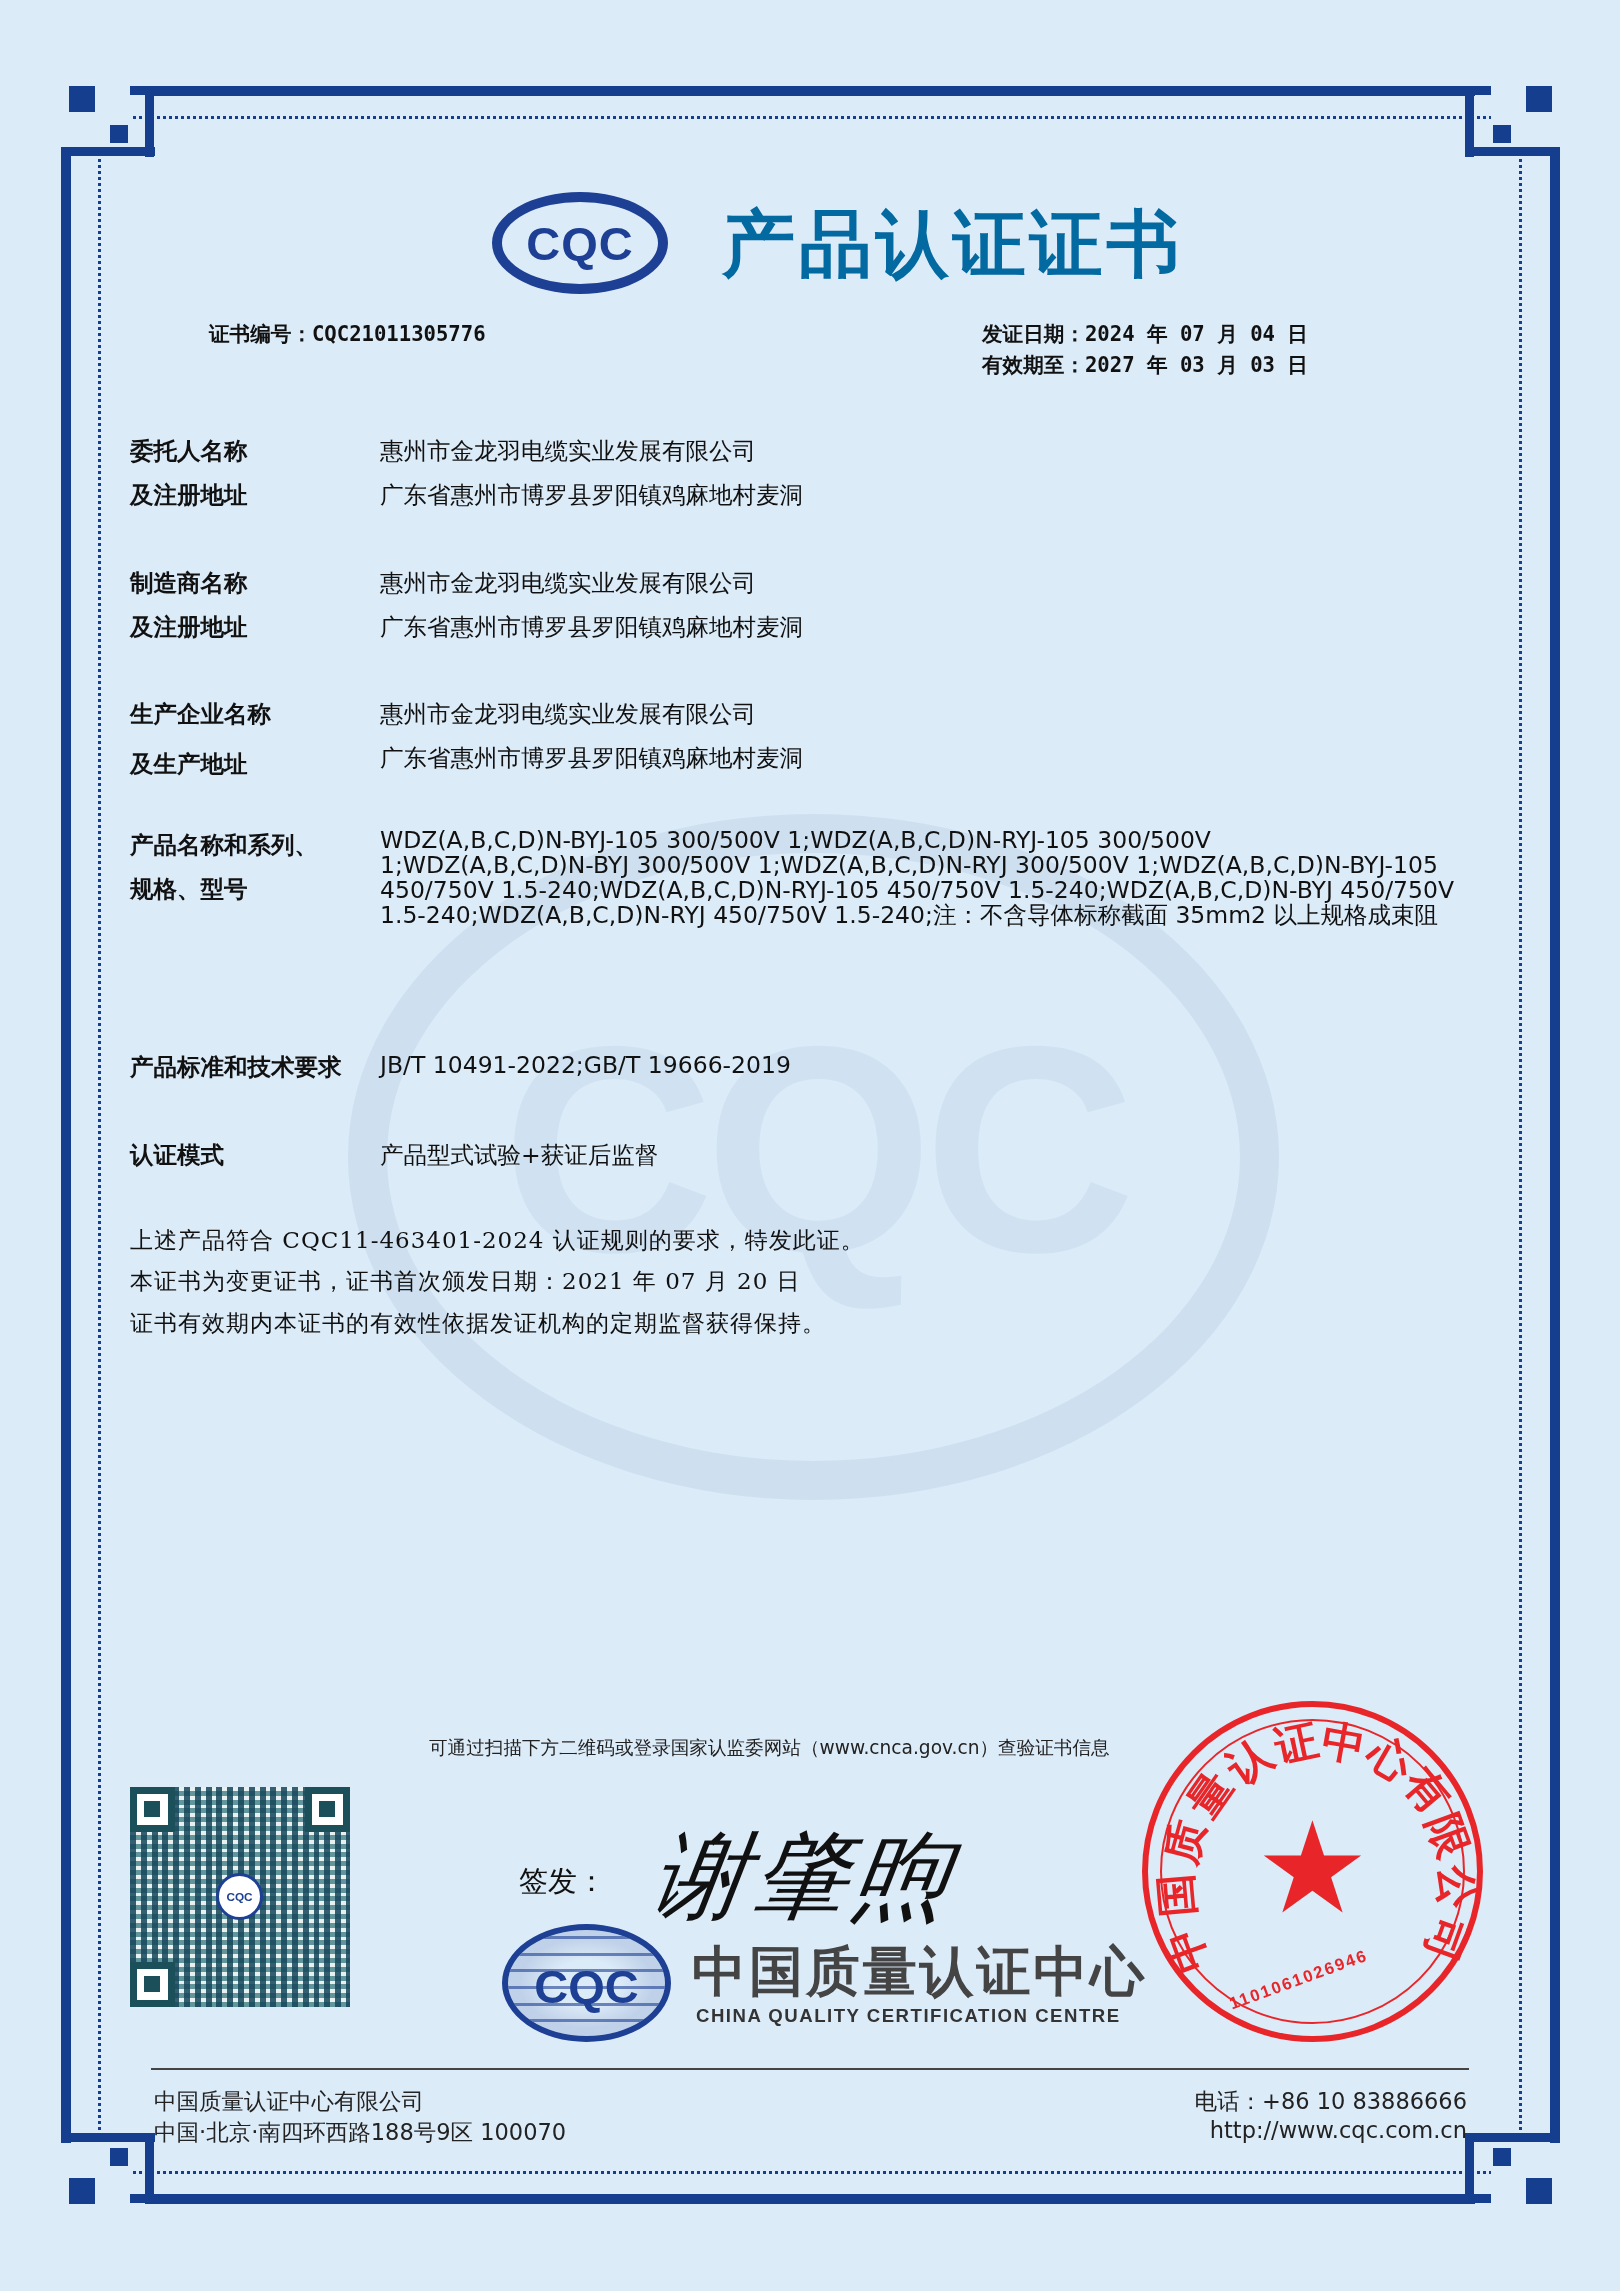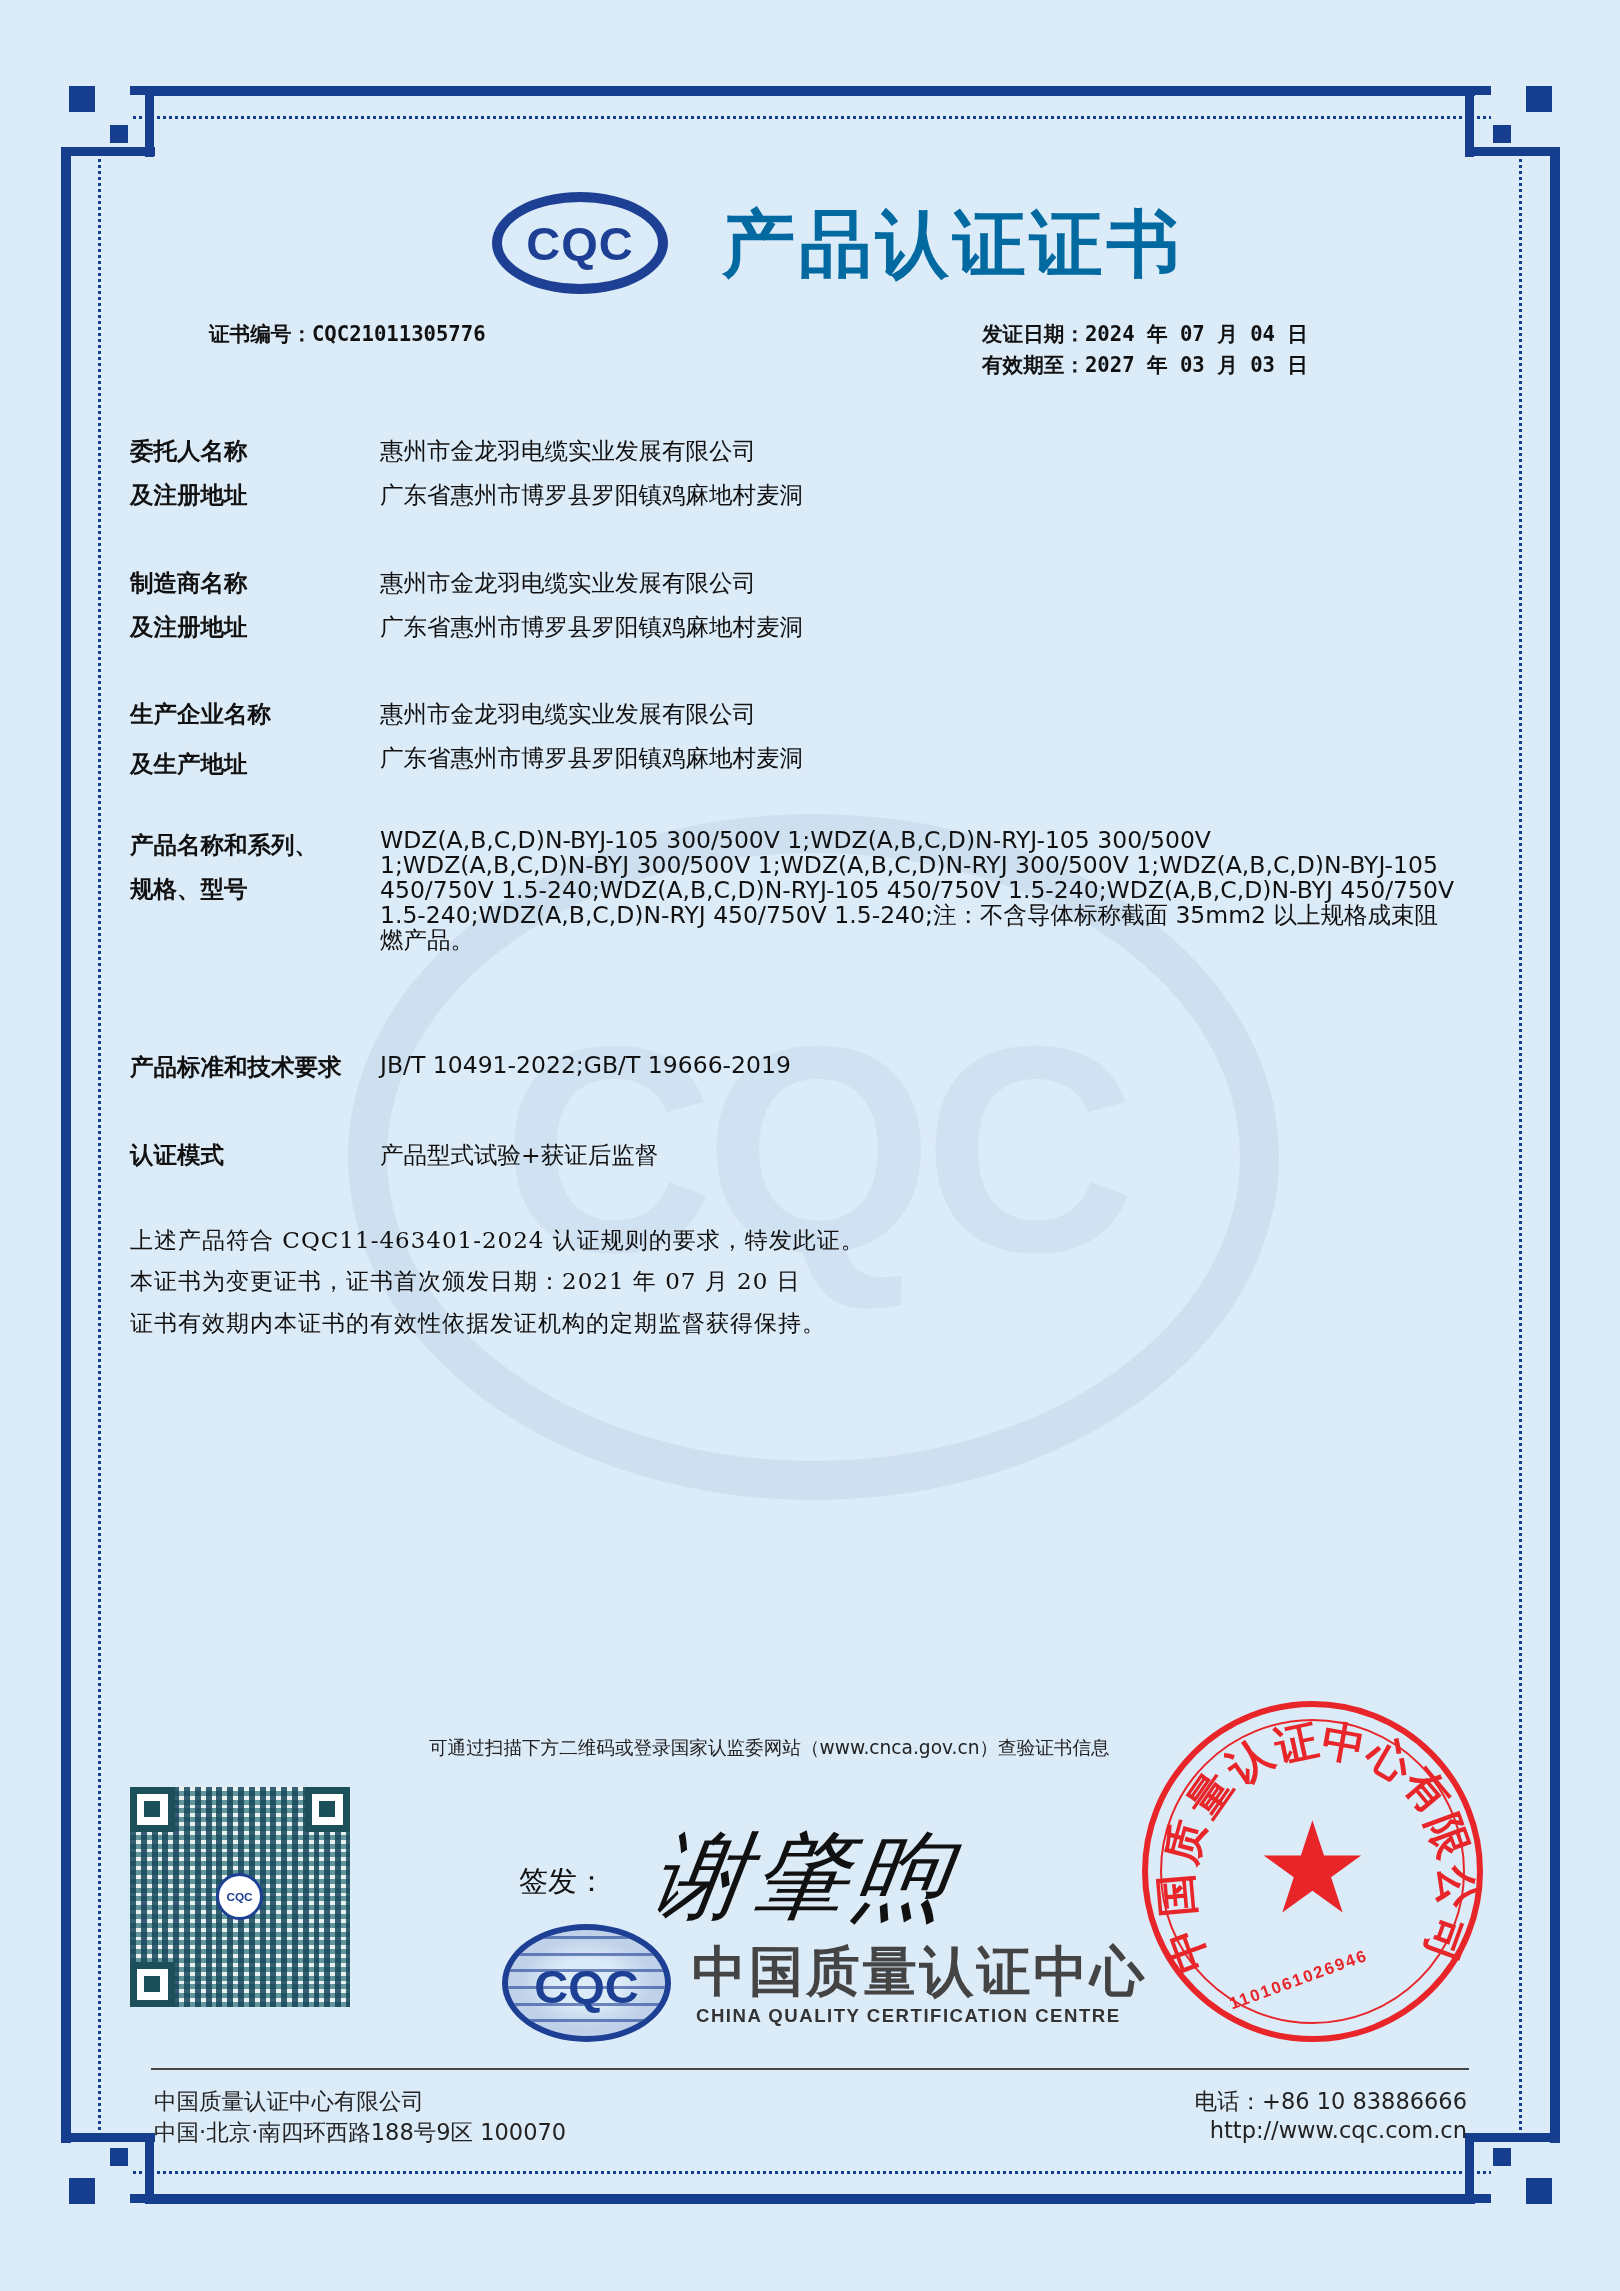--- a/index.html
+++ b/index.html
@@ -179,21 +179,20 @@
 <div class="value" style="top:698px;">惠州市金龙羽电缆实业发展有限公司</div>
 <div class="value" style="top:742px;">广东省惠州市博罗县罗阳镇鸡麻地村麦洞</div>
 
 <div class="label" style="top:829px;">产品名称和系列、</div>
 <div class="label" style="top:873px;">规格、型号</div>
 <div class="product-desc">
   <div>WDZ(A,B,C,D)N-BYJ-105 300/500V 1;WDZ(A,B,C,D)N-RYJ-105 300/500V</div>
   <div>1;WDZ(A,B,C,D)N-BYJ 300/500V 1;WDZ(A,B,C,D)N-RYJ 300/500V 1;WDZ(A,B,C,D)N-BYJ-105</div>
   <div>450/750V 1.5-240;WDZ(A,B,C,D)N-RYJ-105 450/750V 1.5-240;WDZ(A,B,C,D)N-BYJ 450/750V</div>
   <div>1.5-240;WDZ(A,B,C,D)N-RYJ 450/750V 1.5-240;注：不含导体标称截面 35mm2 以上规格成束阻</div>
-  <div>燃产品。</div>
 </div>
 
 <div class="label" style="top:1051px;">产品标准和技术要求</div>
 <div class="value" style="top:1051px;">JB/T 10491-2022;GB/T 19666-2019</div>
 
 <div class="label" style="top:1139px;">认证模式</div>
 <div class="value" style="top:1139px;">产品型式试验+获证后监督</div>
 
 <div class="note" style="top:1225px;">上述产品符合 CQC11-463401-2024 认证规则的要求，特发此证。</div>
 <div class="note" style="top:1266px;">本证书为变更证书，证书首次颁发日期：2021 年 07 月 20 日</div>

